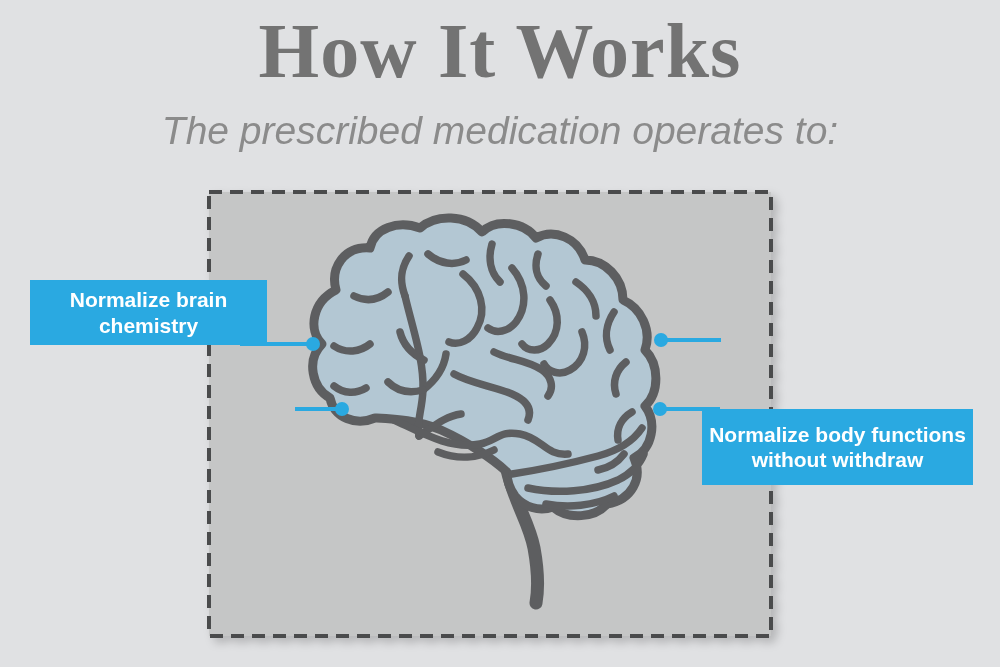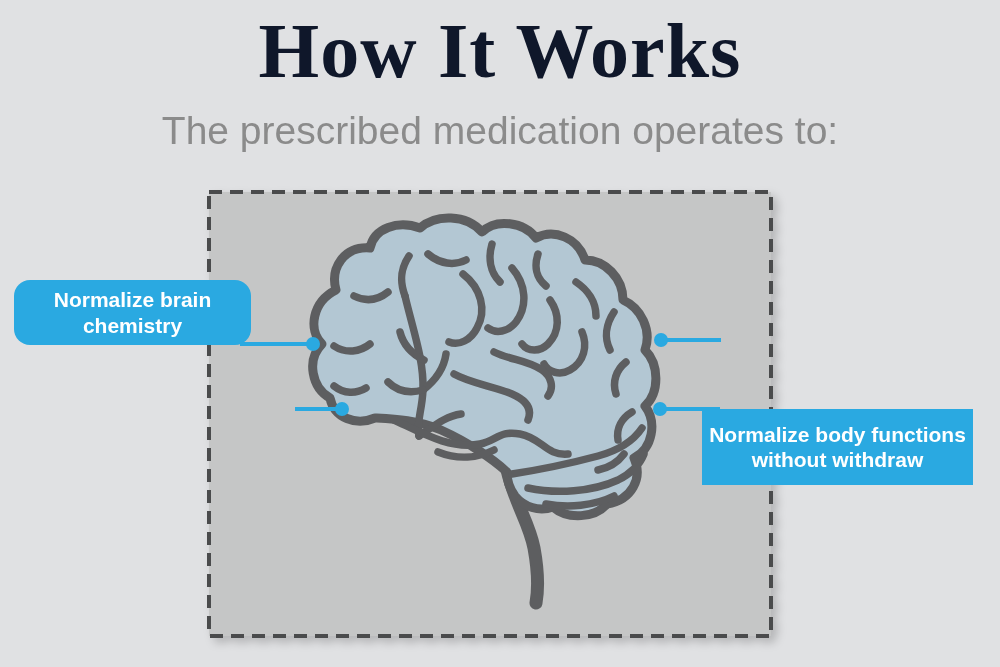--- a/index.html
+++ b/index.html
@@ -3,38 +3,38 @@
 <meta charset="utf-8">
 <style>
   html,body{margin:0;padding:0;background:#e0e1e3;}
   .canvas{
     position:relative;width:1000px;height:667px;overflow:hidden;
     background:#e0e1e3;font-family:"Liberation Sans",sans-serif;
   }
   .title{
     position:absolute;top:12px;left:0;width:1000px;text-align:center;
     font-family:"Liberation Serif",serif;font-weight:700;font-size:78px;
-    line-height:1;color:#0f172a;letter-spacing:1px;margin:0;
+    line-height:1;color:#737373;letter-spacing:1px;margin:0;
   }
   .subtitle{
     position:absolute;top:108px;left:0;width:1000px;text-align:center;
-    font-size:39px;line-height:1.2;color:#8b8b8b;margin:0;font-weight:400;
+    font-size:39px;line-height:1.2;color:#8b8b8b;margin:0;font-weight:400;font-style:italic;
   }
   .frame-svg{
     position:absolute;left:207px;top:190px;width:566px;height:448px;
     filter:drop-shadow(5px 5px 4px rgba(0,0,0,0.18));
   }
   .brain-svg{position:absolute;left:298px;top:212px;width:370px;height:400px;}
   .callout{
     position:absolute;background:#2aa9e1;color:#ffffff;
     display:flex;align-items:center;justify-content:center;text-align:center;
     font-weight:700;font-size:21px;line-height:1.2;z-index:4;
   }
   .callout span{white-space:pre-line;}
-  .co-tl{left:14px;top:280px;width:237px;height:65px;border-radius:16px;}
+  .co-tl{left:30px;top:280px;width:237px;height:65px;}
   .co-tr{left:702px;top:276px;width:253px;height:66px;}
   .co-bl{left:32px;top:408px;width:271px;height:68px;}
   .co-br{left:702px;top:409px;width:271px;height:76px;}
   .conn-line{position:absolute;height:4px;background:#2aa9e1;z-index:3;}
   .ln-tl{left:240px;top:342px;width:73px;}
   .ln-tr{left:661px;top:338px;width:60px;}
   .ln-bl{left:295px;top:407px;width:47px;}
   .ln-br{left:660px;top:407px;width:60px;}
   .conn-dot{
     position:absolute;width:14px;height:14px;border-radius:50%;

